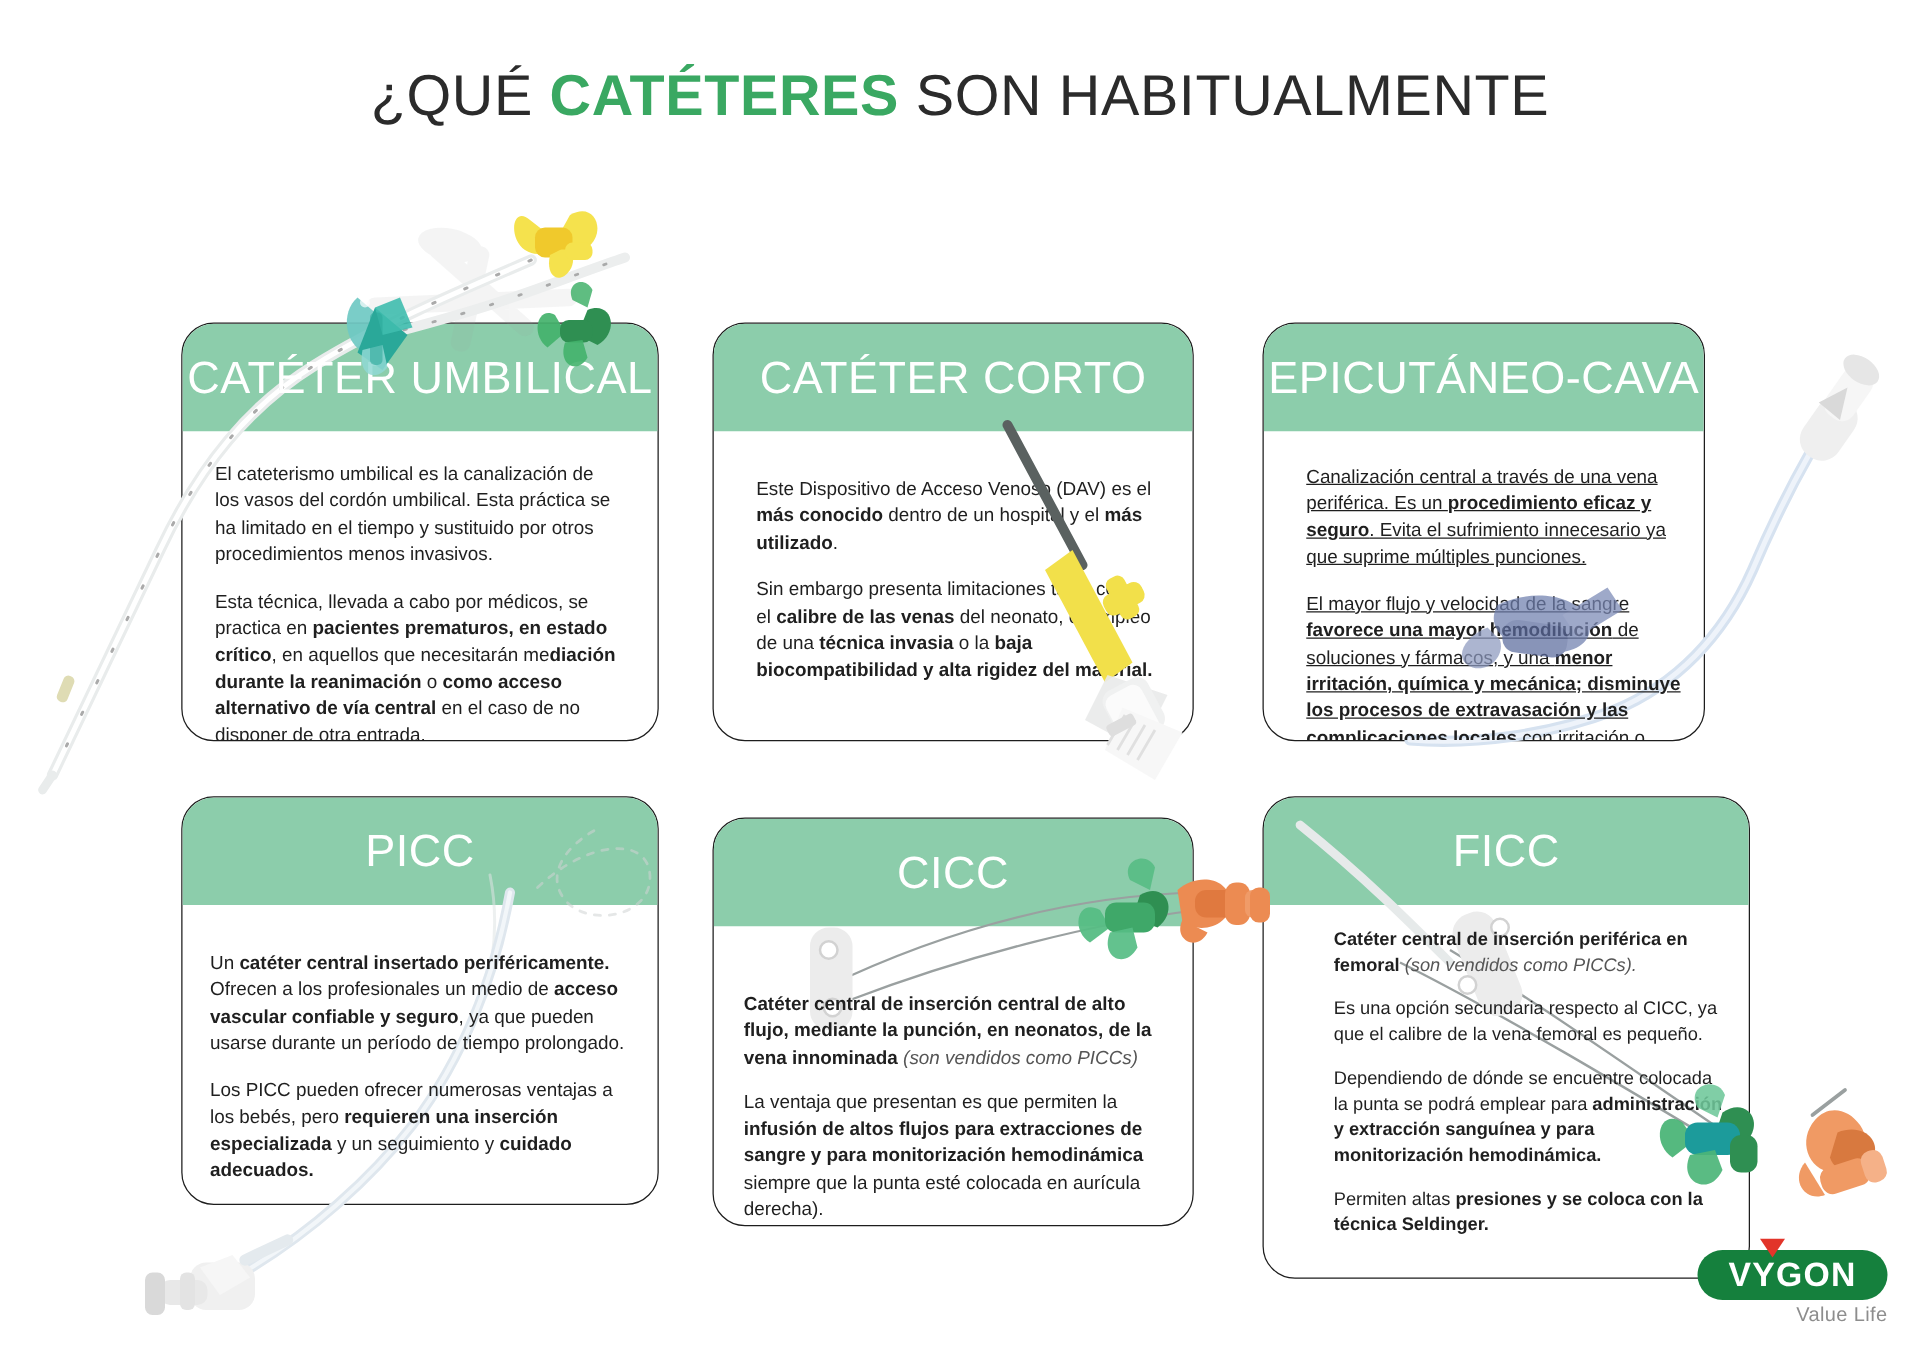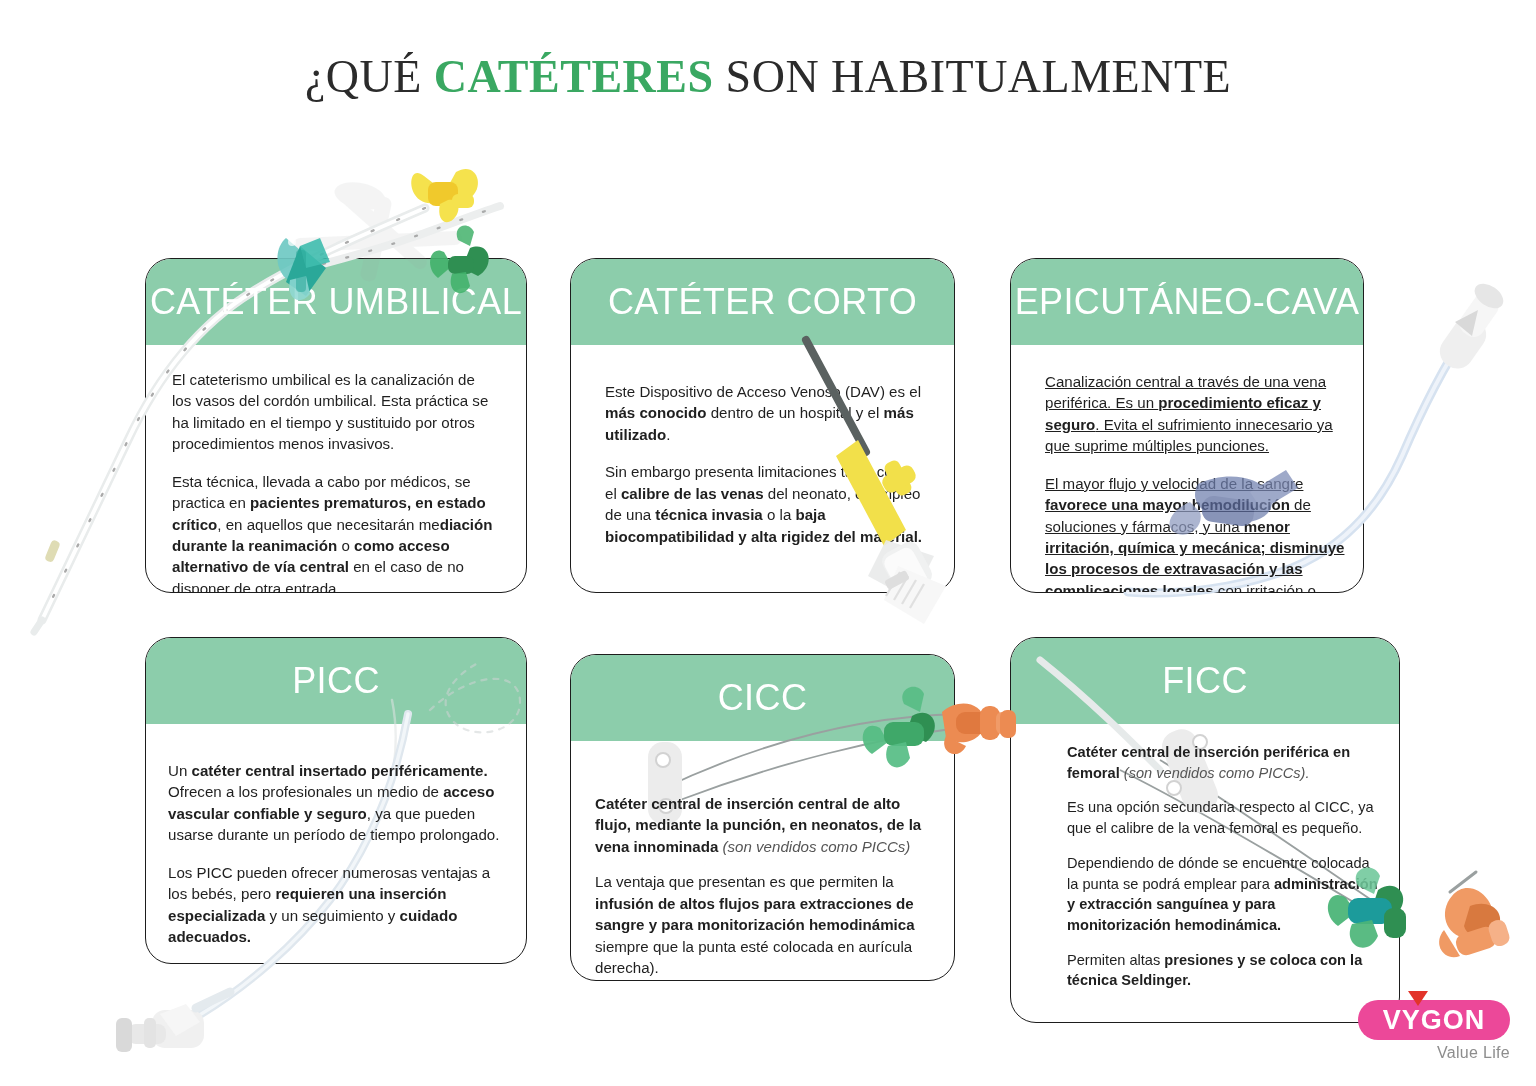--- a/index.html
+++ b/index.html
@@ -14,21 +14,21 @@
 
   
   .title{
     position:absolute;left:0;top:48px;width:1536px;
     text-align:center;
     font-size:46px;
     letter-spacing:0.5px;
     line-height:1.25;
     color:#2b2b2b;
     font-weight:400;
-    font-family:Liberation Serif, serif;
+    font-family:Liberation Sans, sans-serif;
   }
   .title .hl{color:#3aa862;font-weight:700;}
   .title .ln{display:block;}
 
   
   .card{
     position:absolute;
     border:1.6px solid #1d1d1d;
     border-radius:26px;
     background:#ffffff;
@@ -79,21 +79,21 @@
   #card-cicc .card-body p{margin-bottom:14px;}
 
   
   .art{position:absolute;pointer-events:none;}
   .art.under{z-index:1;}
   .art.over{z-index:6;}
 
   
   .logo{position:absolute;left:1358px;top:1000px;width:160px;}
   .logo-pill{
-    width:152px;height:40px;border-radius:20px;background:#ec4899;
+    width:152px;height:40px;border-radius:20px;background:#15803d;
     display:flex;align-items:center;justify-content:center;
     position:relative;
   }
   .logo-pill .word{
     color:#ffffff;font-weight:700;font-size:27px;letter-spacing:1px;
     font-family:"Liberation Sans", sans-serif;
   }
   .logo-tri{
     position:absolute;left:50px;top:-9px;width:0;height:0;
     border-left:10px solid transparent;border-right:10px solid transparent;

